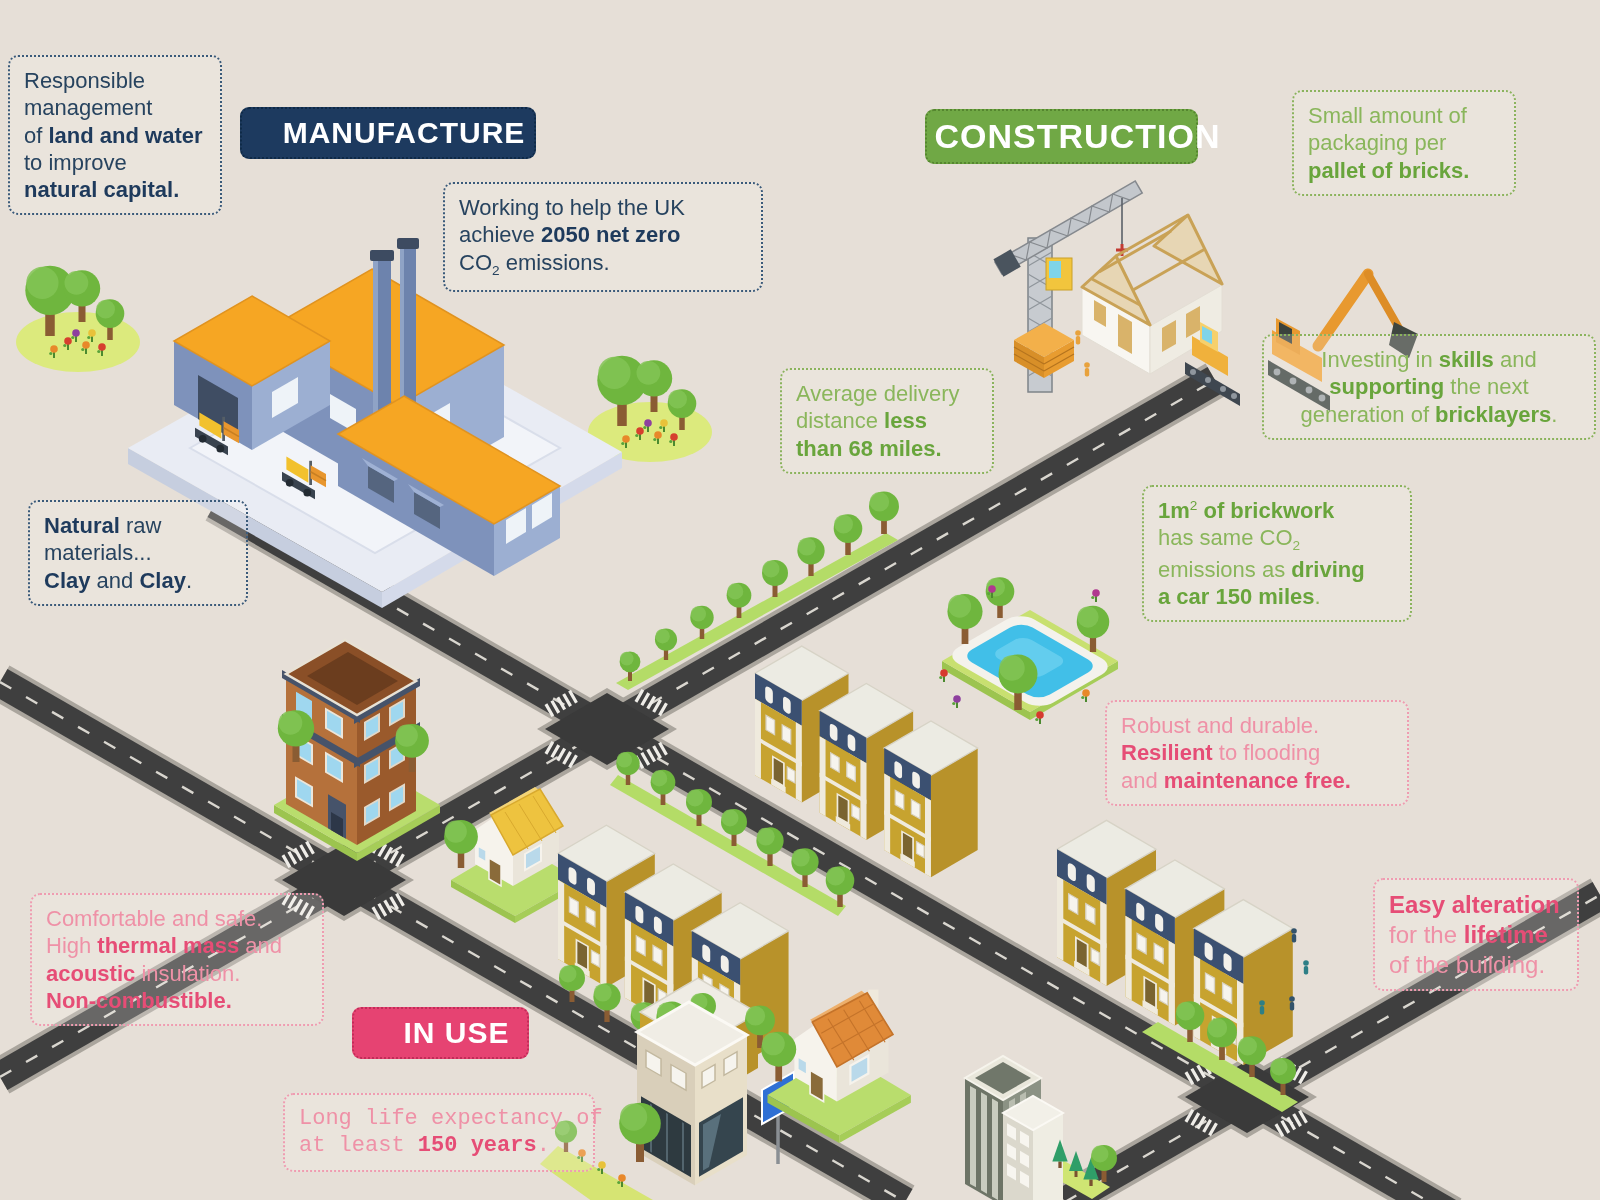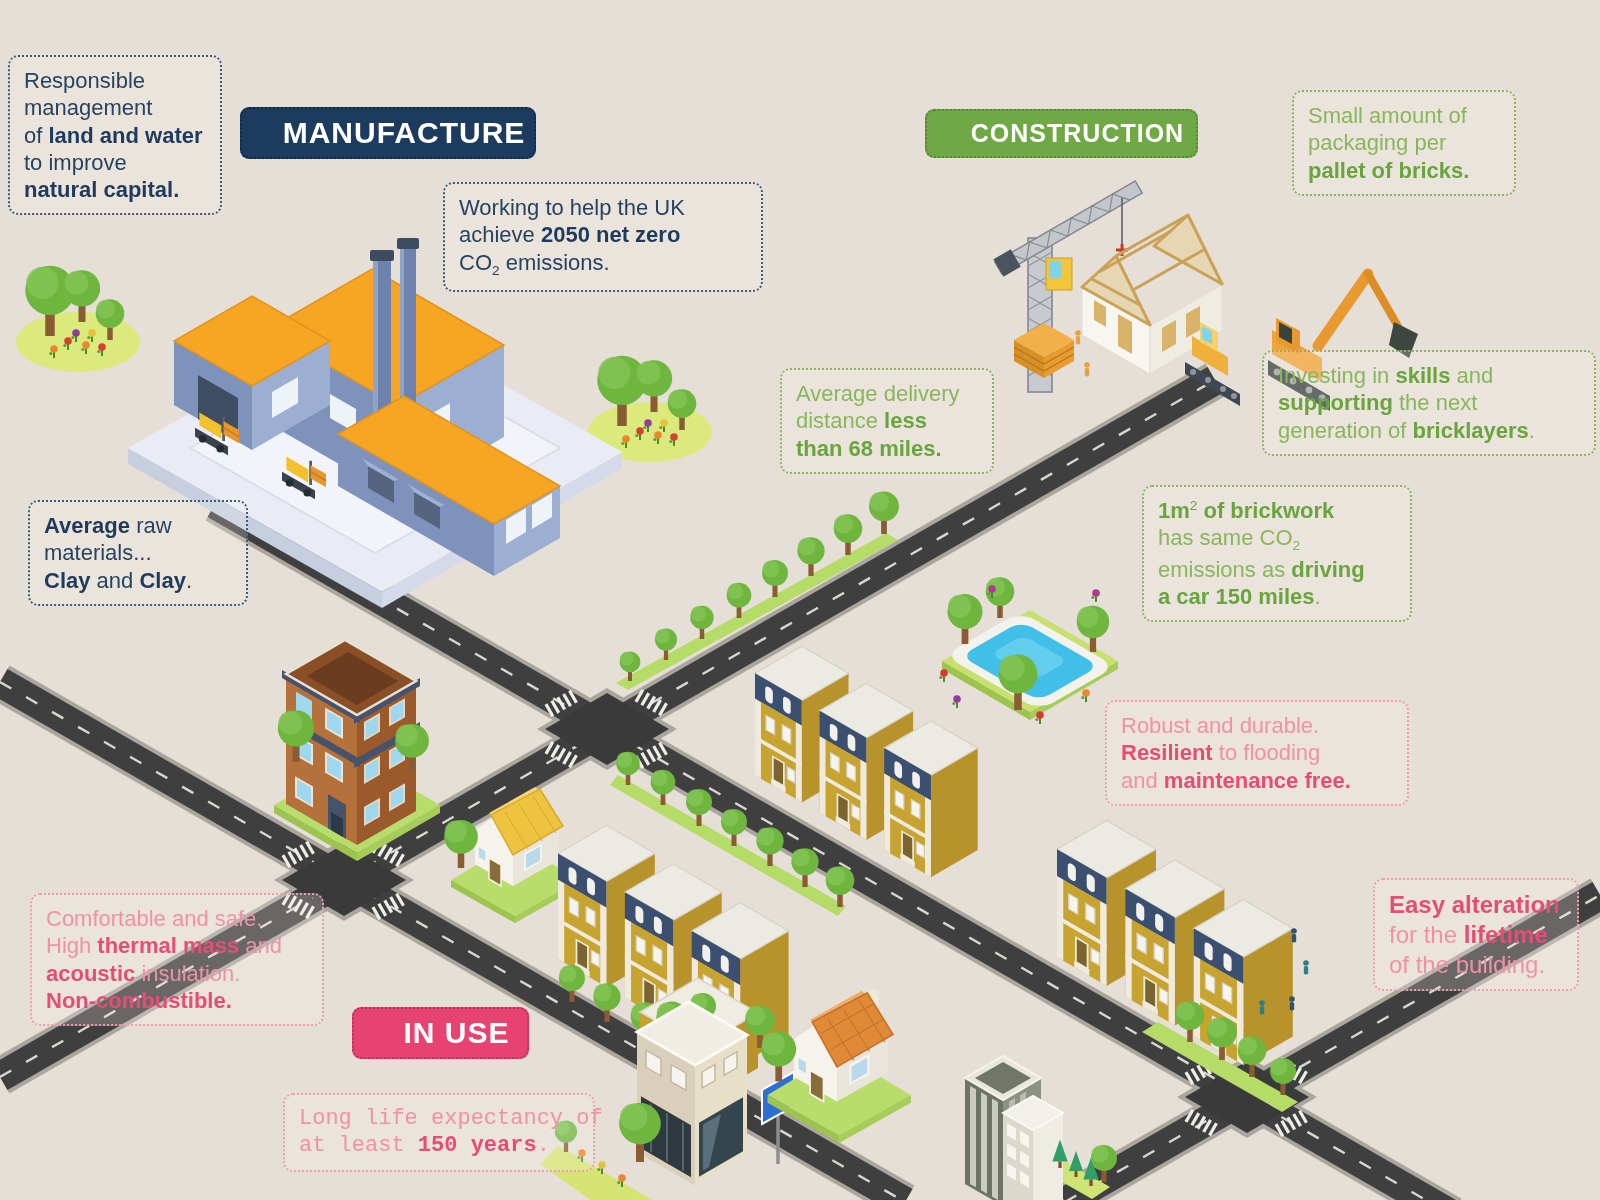--- a/index.html
+++ b/index.html
@@ -453,21 +453,21 @@
     <polygon points="1003,1113 1033,1130 1063,1113 1033,1096" fill="#f2f0e8" stroke="#fbf9f4" stroke-width="2"></polygon>
     <use href="#pine" transform="translate(1060,1168) scale(1.1)"></use>
     <use href="#pine" transform="translate(1076,1177) scale(1)" color="#3e8ca0"></use>
     <use href="#pine" transform="translate(1091,1186) scale(1.1)"></use>
     <use href="#tree" transform="translate(1104,1182) scale(1)"></use>
   </g>
 </svg>
 
 <div id="callout-layer">
       <div class="stage-banner" style="left: 240px; top: 107px; width: 296px; height: 52px; background: rgb(29, 58, 95); border-color: rgb(15, 42, 71); font-size: 30px;">MANUFACTURE</div>
-      <div class="stage-banner" style="left: 925px; top: 109px; width: 273px; height: 49px; background: rgb(112, 168, 69); border-color: rgb(85, 134, 47); font-size: 25px;">CONSTRUCTION</div>
+      <div class="stage-banner" style="left: 925px; top: 109px; width: 273px; height: 55px; background: rgb(112, 168, 69); border-color: rgb(85, 134, 47); font-size: 34px;">CONSTRUCTION</div>
       <div class="stage-banner" style="left: 352px; top: 1007px; width: 177px; height: 52px; background: rgb(230, 67, 114); border-color: rgb(194, 44, 88); font-size: 30px;">IN USE</div>
       <div class="callout theme-navy" style="left: 8px; top: 55px; width: 214px; font-size: 22px;">
         <div class="line"><span>Responsible</span></div>
         <div class="line"><span>management</span></div>
         <div class="line"><span>of </span><span class="b">land and water</span></div>
         <div class="line"><span>to improve</span></div>
         <div class="line"><span class="b">natural capital.</span></div>
       </div>
       <div class="callout theme-navy" style="left: 443px; top: 182px; width: 320px; font-size: 22px;">
         <div class="line"><span>Working to help the UK</span></div>
@@ -477,33 +477,33 @@
       <div class="callout theme-green" style="left: 1292px; top: 90px; width: 224px; font-size: 22px;">
         <div class="line"><span>Small amount of</span></div>
         <div class="line"><span>packaging per</span></div>
         <div class="line"><span class="b">pallet of bricks.</span></div>
       </div>
       <div class="callout theme-green" style="left: 780px; top: 368px; width: 214px; font-size: 22px;">
         <div class="line"><span>Average delivery</span></div>
         <div class="line"><span>distance </span><span class="b">less</span></div>
         <div class="line"><span class="b">than 68 miles.</span></div>
       </div>
-      <div class="callout theme-green" style="left: 1262px; top: 350px; width: 334px; font-size: 22px;">
+      <div class="callout theme-green" style="left: 1262px; top: 334px; width: 334px; font-size: 22px; text-align: center;">
         <div class="line"><span>Investing in </span><span class="b">skills</span><span> and</span></div>
         <div class="line"><span class="b">supporting</span><span> the next</span></div>
         <div class="line"><span>generation of </span><span class="b">bricklayers</span><span>.</span></div>
       </div>
       <div class="callout theme-green" style="left: 1142px; top: 485px; width: 270px; font-size: 22px;">
         <div class="line"><span class="b">1m</span><sup class="b">2</sup><span class="b"> of brickwork</span></div>
         <div class="line"><span>has same CO</span><sub>2</sub></div>
         <div class="line"><span>emissions as </span><span class="b">driving</span></div>
         <div class="line"><span class="b">a car 150 miles</span><span>.</span></div>
       </div>
       <div class="callout theme-navy" style="left: 28px; top: 500px; width: 220px; font-size: 22px;">
-        <div class="line"><span class="b">Average</span><span> raw</span></div>
+        <div class="line"><span class="b">Natural</span><span> raw</span></div>
         <div class="line"><span>materials...</span></div>
         <div class="line"><span class="b">Clay</span><span> and </span><span class="b">Clay</span><span>.</span></div>
       </div>
       <div class="callout theme-pink" style="left: 1105px; top: 700px; width: 304px; font-size: 22px;">
         <div class="line"><span>Robust and durable.</span></div>
         <div class="line"><span class="b">Resilient</span><span> to flooding</span></div>
         <div class="line"><span>and </span><span class="b">maintenance free.</span></div>
       </div>
       <div class="callout theme-pink" style="left: 30px; top: 893px; width: 294px; font-size: 22px;">
         <div class="line"><span>Comfortable and safe.</span></div>

